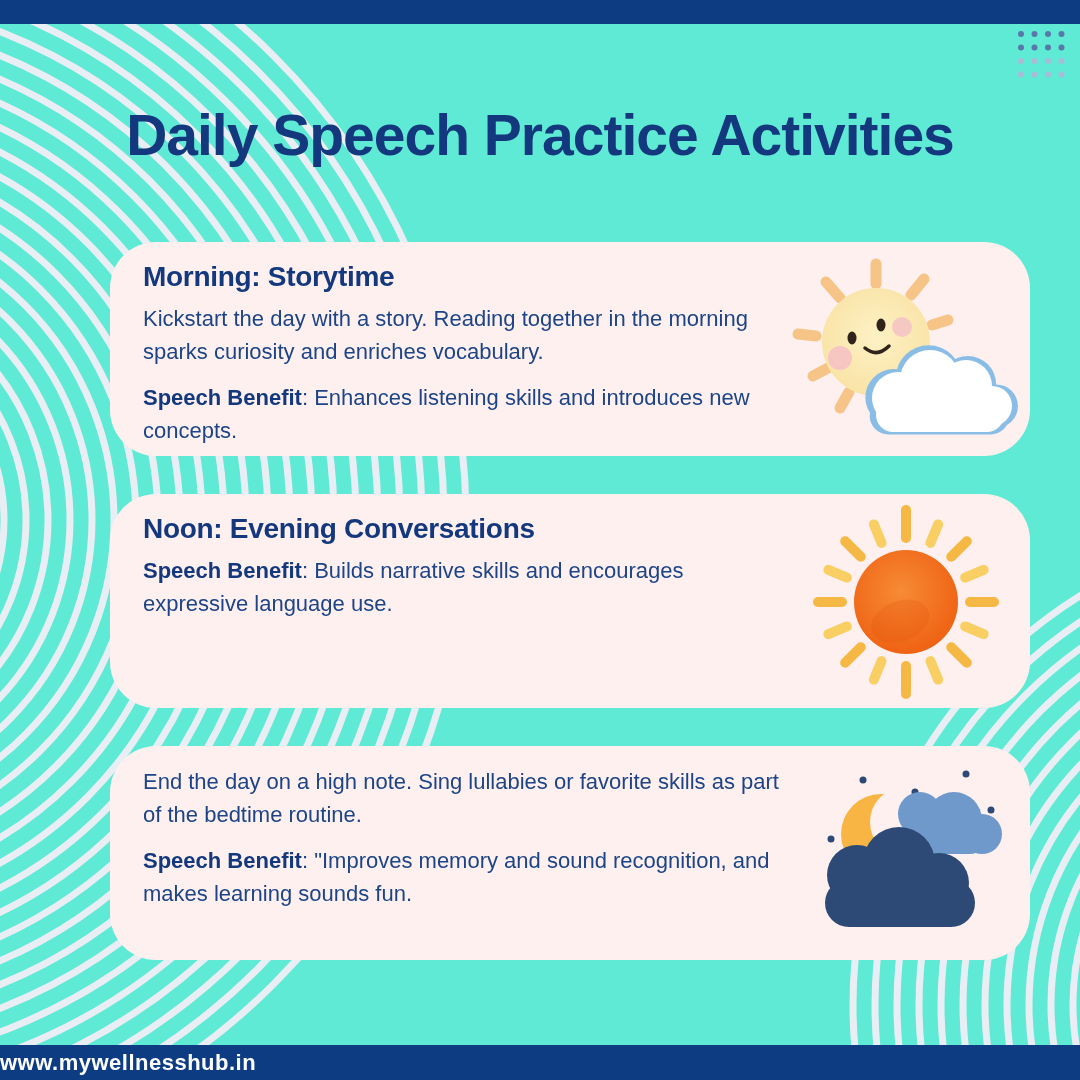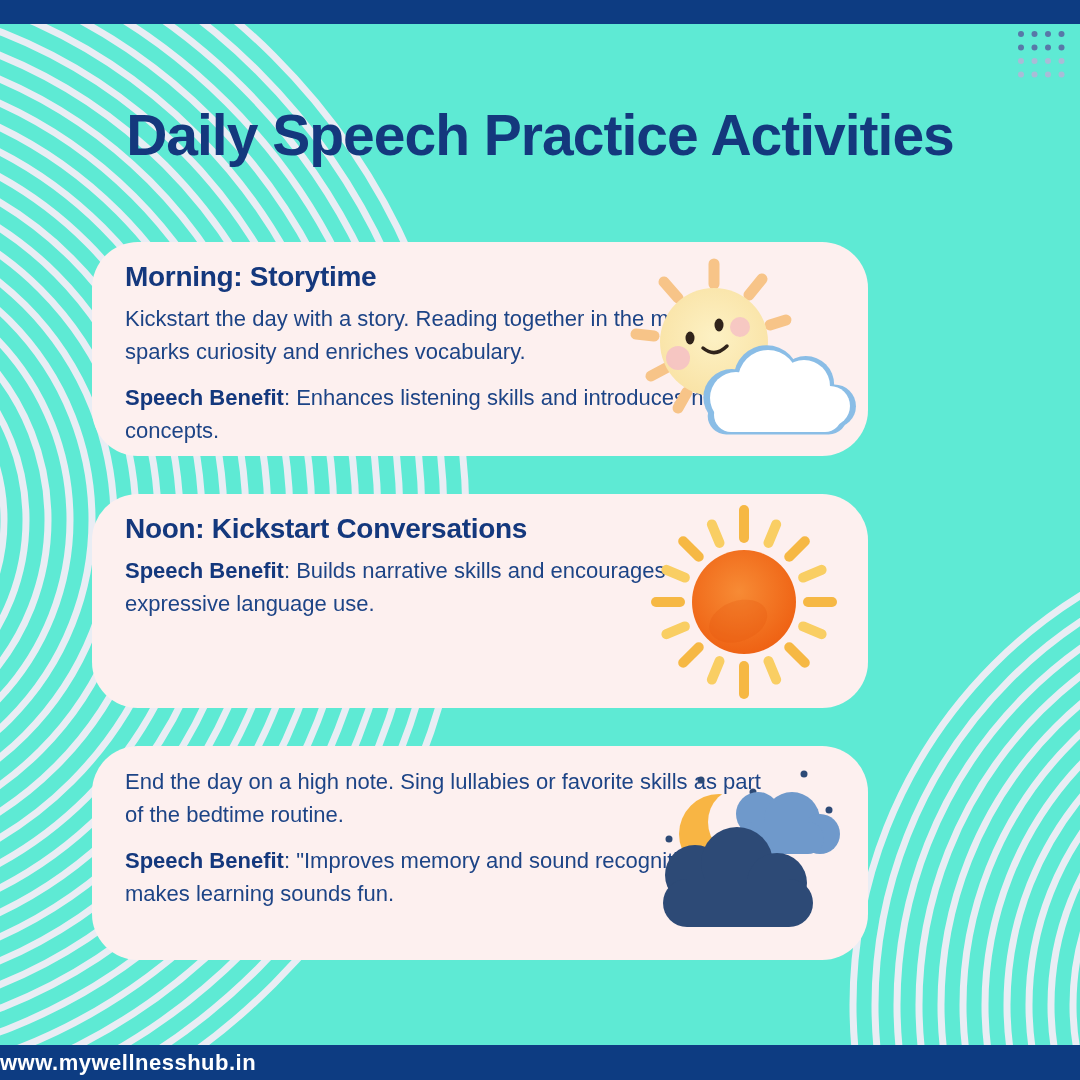--- a/index.html
+++ b/index.html
@@ -17,22 +17,22 @@
   }
   .dots { position:absolute; left:1014px; top:27px; z-index:2; }
 
   .title {
     position:absolute; left:0; top:102px; width:1080px; margin:0;
     text-align:center; font-size:57px; font-weight:700; letter-spacing:-1px;
     color:var(--heading,#14387d); z-index:2;
   }
 
   .card {
-    position:absolute; left:92px; width:776px; height:214px;
-    background:var(--card-bg,#fdf0ef); border-radius:46px; z-index:1;
+    position:absolute; left:110px; width:878px; height:214px;
+    background:var(--card-bg,#fdf0ef); border-radius:46px; z-index:1;padding-left:42px;
   }
   .card-1 { top:242px; } .card-2 { top:494px; } .card-3 { top:746px; }
 
   .card-text { position:absolute; left:33px; top:19px; width:652px; }
   .card-text h2 {
     margin:0 0 9px 0; font-size:28px; font-weight:700;
     color:var(--heading,#14387d); letter-spacing:-0.3px;
   }
   .card-text p {
     margin:0 6px 13px 0; font-size:22px; line-height:1.5;
@@ -168,21 +168,21 @@
           <circle cx="-16" cy="-24" r="30"></circle>
         <circle cx="20" cy="-18" r="26"></circle>
           <circle cx="46" cy="2" r="20"></circle>
         <rect x="-70" y="-6" width="128" height="34" rx="17"></rect>
       </g>
     </svg>
   </section>
 
   <section class="card card-2">
     <div class="card-text">
-      <h2>Noon: Kickstart Conversations</h2>
+      <h2>Noon: Evening Conversations</h2>
       <p><strong>Speech Benefit</strong><span>: Builds narrative skills and encourages expressive language use.</span></p>
     </div>
     <svg class="illu illu-2" width="200" height="200" viewBox="0 0 200 200">
       <defs>
         <radialGradient id="sunOrange" cx="45%" cy="40%" r="65%">
           <stop offset="0%" stop-color="#f78b35"></stop>
             <stop offset="100%" stop-color="#ee5f11"></stop>
         </radialGradient>
       </defs>
       <g transform="translate(100,102)">

